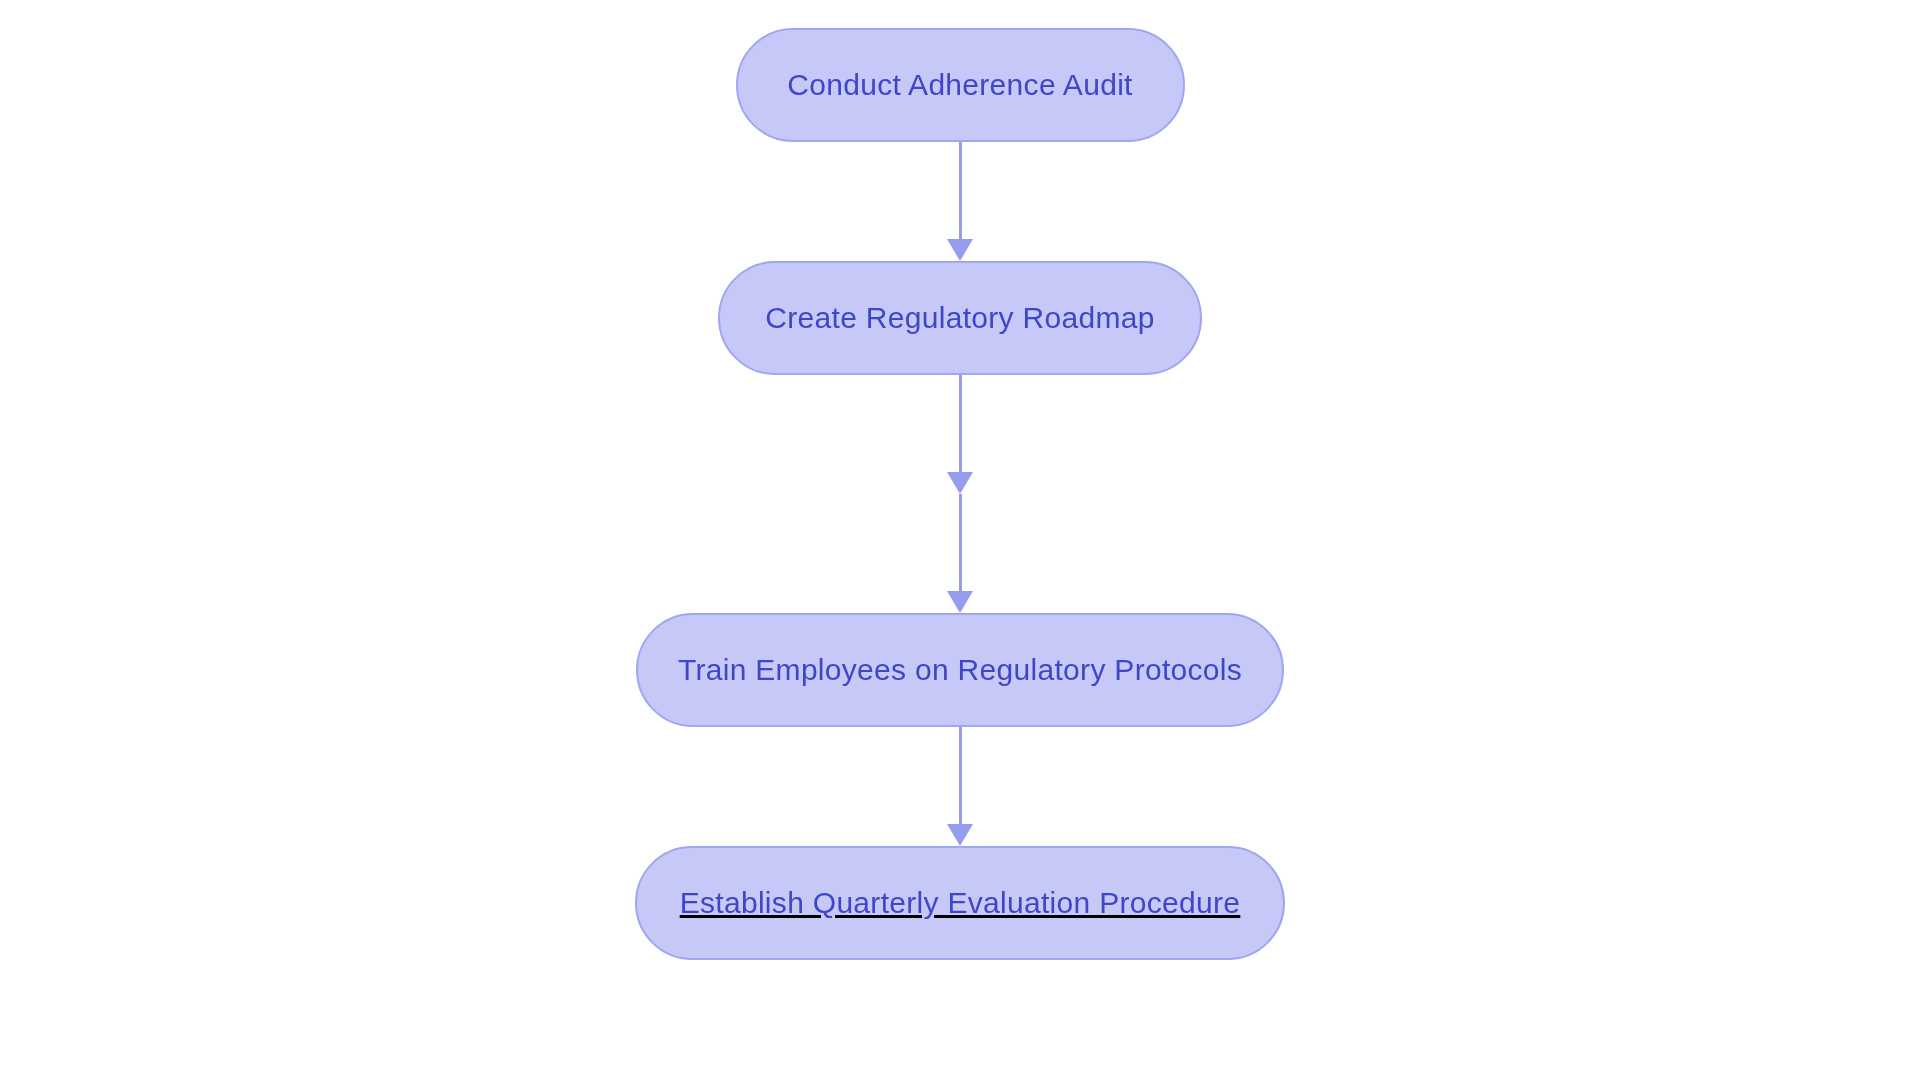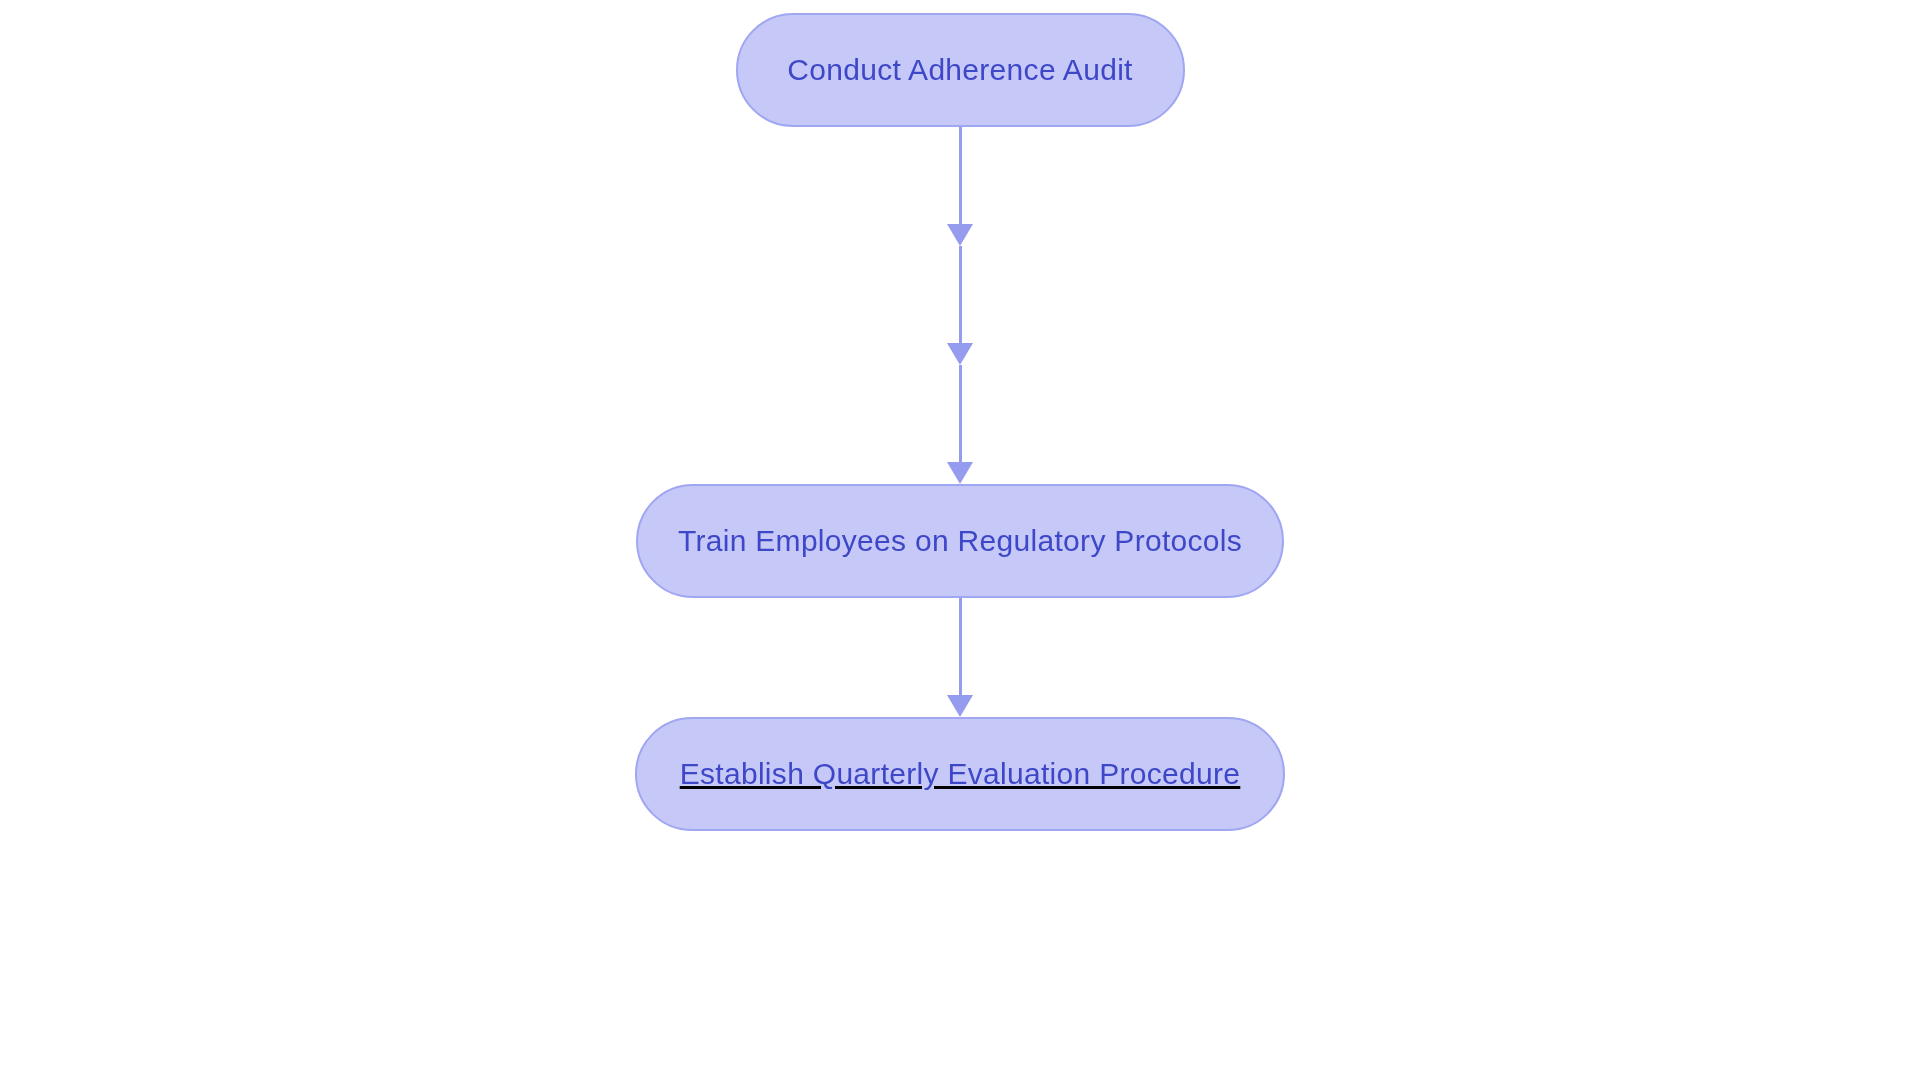--- a/index.html
+++ b/index.html
@@ -6,21 +6,21 @@
     margin: 0;
     padding: 0;
     background: #ffffff;
   }
   .canvas {
     position: relative;
     width: 1920px;
     height: 1083px;
     background: var(--bg, #ffffff);
     box-sizing: border-box;
-    padding-top: 13px;
+    padding-top: 28px;
     display: flex;
     flex-direction: column;
     align-items: center;
     font-family: "Liberation Sans", sans-serif;
     overflow: hidden;
   }
   .node {
     height: 114px;
     box-sizing: border-box;
     border-radius: 57px;
@@ -69,20 +69,23 @@
 
   <div class="node n1">
     <span class="label">Conduct Adherence Audit</span>
   </div>
 
   <div class="arrow">
     <div class="arrow-line"></div>
     <div class="arrow-head"></div>
   </div>
 
+  <div class="node n2">
+    <span class="label">Create Regulatory Roadmap</span>
+  </div>
 
   <div class="arrow">
     <div class="arrow-line"></div>
     <div class="arrow-head"></div>
   </div>
 
 
   <div class="arrow">
     <div class="arrow-line"></div>
     <div class="arrow-head"></div>

